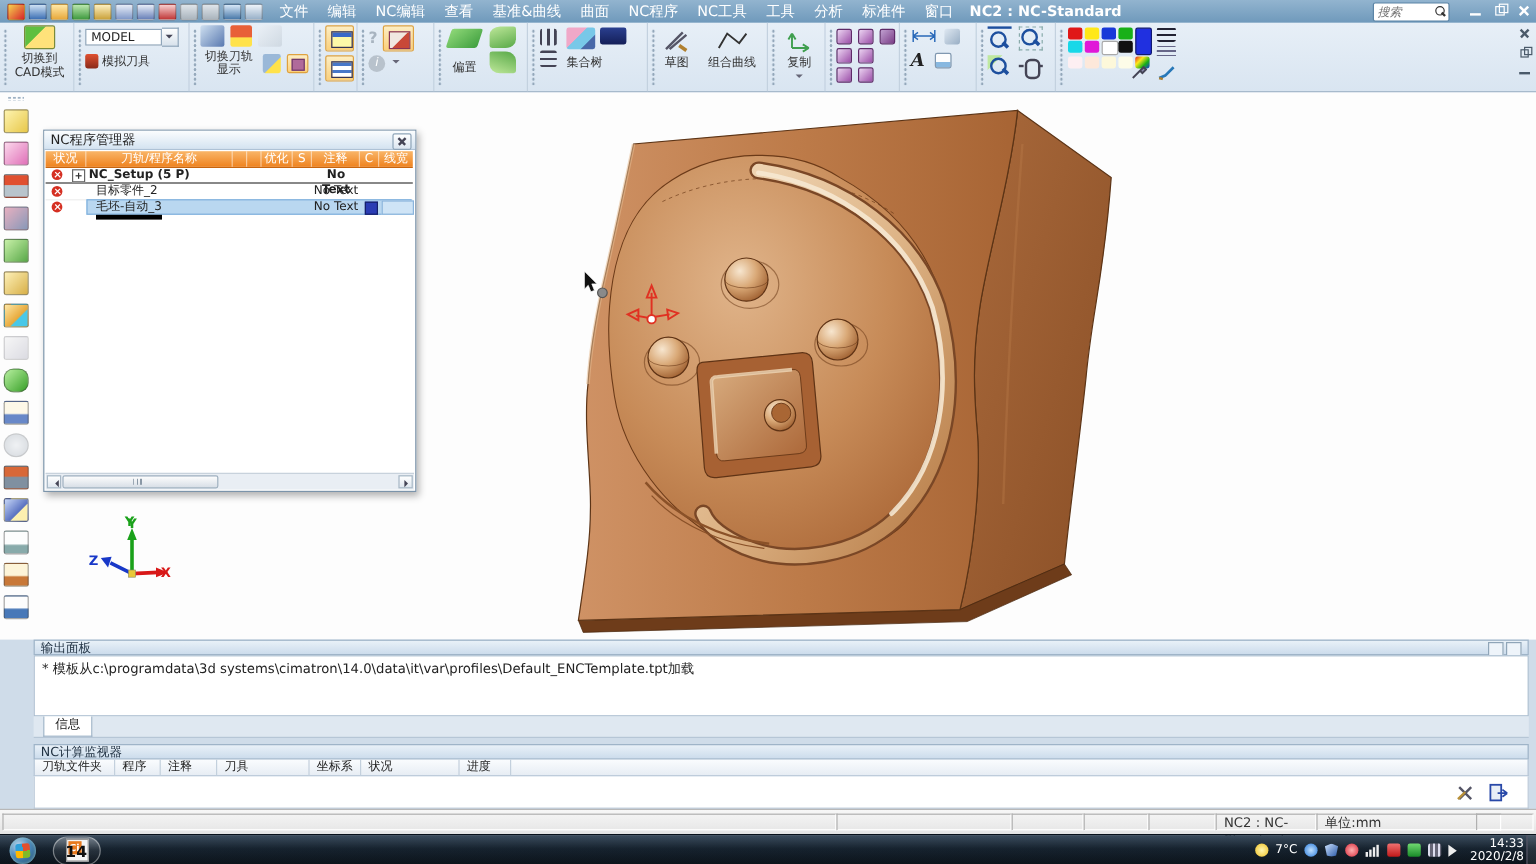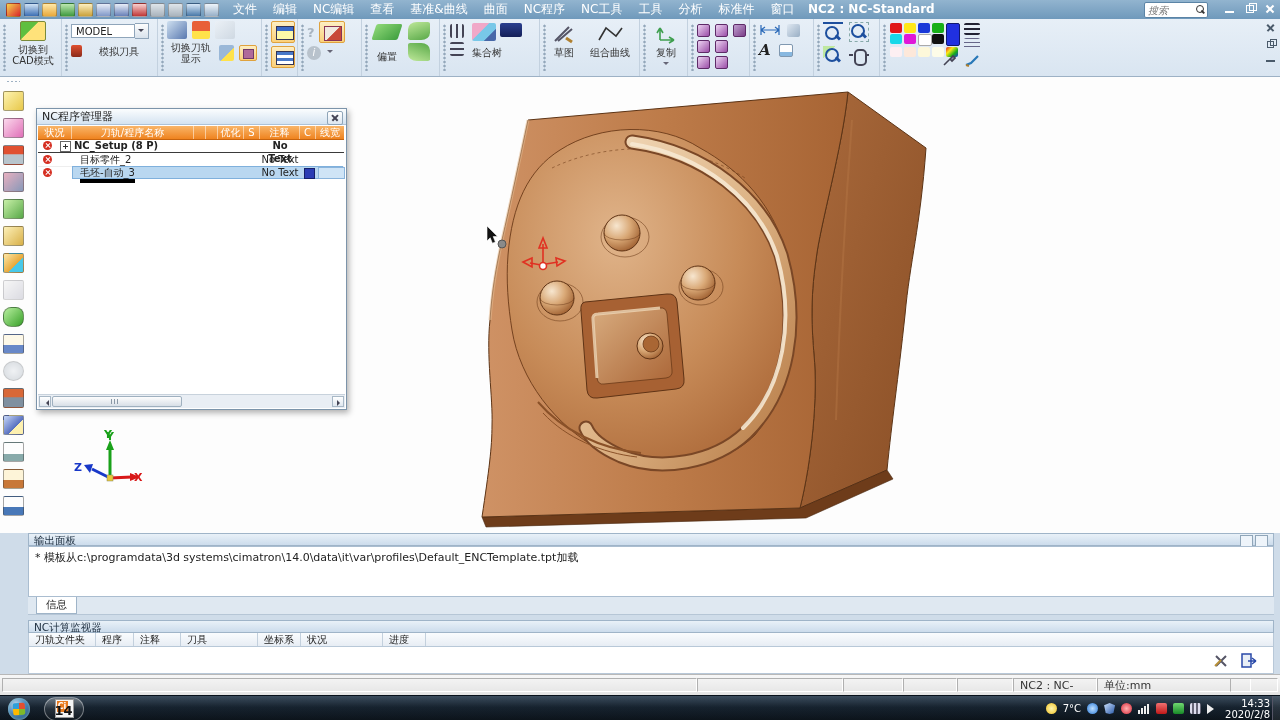--- a/index.html
+++ b/index.html
@@ -184,21 +184,21 @@
       <div class="lbl">切换到CAD模式</div>
     </div>
 
     <div class="grp" style="width:96px;">
       <div style="display:flex;align-items:center;margin-top:2px;">
         <span style="display:inline-block;width:64px;height:14px;background:#fff;border:1px solid #8fa5ba;font-size:10px;line-height:14px;padding-left:4px;box-sizing:border-box;">MODEL</span>
         <span style="display:inline-block;width:13px;height:14px;background:linear-gradient(#fdfdfd,#d8e2ec);border:1px solid #8fa5ba;border-left:0;position:relative;">
             <i style="position:absolute;left:3px;top:5px;border:3px solid transparent;border-top-color:#445;"></i>
           </span>
       </div>
-      <div style="margin-top:6px;display:flex;align-items:center;gap:17px;">
+      <div style="margin-top:6px;display:flex;align-items:center;gap:3px;">
         <span class="ic" style="width:11px;height:12px;background:linear-gradient(#e05030,#8a2a1a);"></span>
         <span class="lbl">模拟刀具</span>
       </div>
     </div>
 
     <div class="grp" style="width:104px;">
       <div style="display:flex;gap:5px;align-items:center;">
         <span class="ic" style="width:20px;height:18px;background:linear-gradient(135deg,#cfe0f0,#5878b0);"></span>
         <span class="ic" style="width:18px;height:18px;background:linear-gradient(#e86038 55%,#ffe24a 58%);"></span>
         <span class="ic" style="width:20px;height:18px;background:linear-gradient(135deg,#eef2f6,#c2ccd6);opacity:.6;"></span>
@@ -499,21 +499,21 @@
       <span class="th" style="left:168px;width:12px;"></span>
       <span class="th" style="left:180px;width:26px;">优化</span>
       <span class="th" style="left:206px;width:16px;">S</span>
       <span class="th" style="left:222px;width:40px;">注释</span>
       <span class="th" style="left:262px;width:16px;">C</span>
       <span class="th" style="left:278px;width:28px;border-right:0;">线宽</span>
     </div>
     <div class="trow" style="top:30px;border-bottom:1px solid #3a3a3a;">
       <span class="redx" style="position:absolute;left:5px;top:2px;"></span>
       <span class="plusbox" style="position:absolute;left:22px;top:2px;"></span>
-      <span style="position:absolute;left:36px;font-weight:bold;">NC_Setup (8 P)</span>
+      <span style="position:absolute;left:36px;font-weight:bold;">NC_Setup (5 P)</span>
       <span style="position:absolute;left:222px;width:40px;text-align:center;font-weight:bold;">No Text</span>
     </div>
     <div class="trow" style="top:44px;border-bottom:1px solid #eee;">
       <span class="redx" style="position:absolute;left:5px;top:2px;"></span>
       <span style="position:absolute;left:42px;">目标零件_2</span>
       <span style="position:absolute;left:222px;width:40px;text-align:center;">No Text</span>
     </div>
     <div class="trow" style="top:57px;">
       <span style="position:absolute;left:34px;right:1px;top:0;bottom:0;background:#b9d7f0;border:1px solid #7fb0dc;box-sizing:border-box;"></span>
       <span class="redx" style="position:absolute;left:5px;top:2px;"></span>

